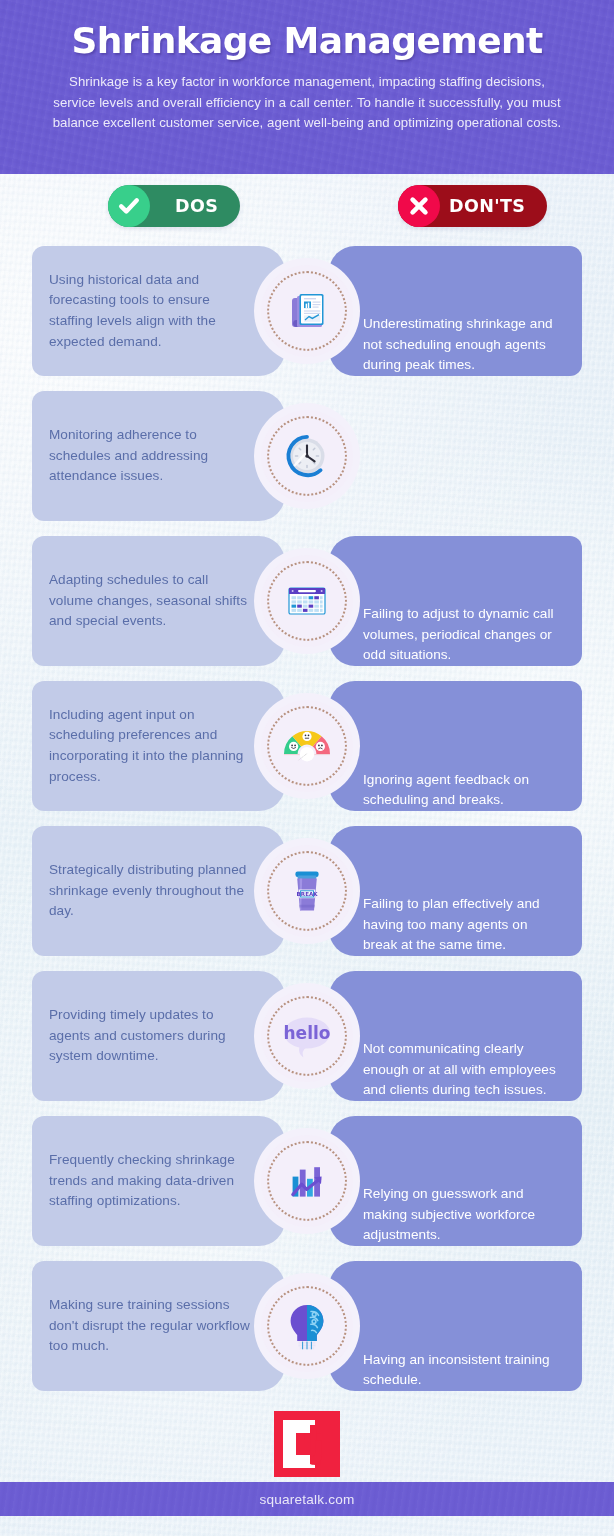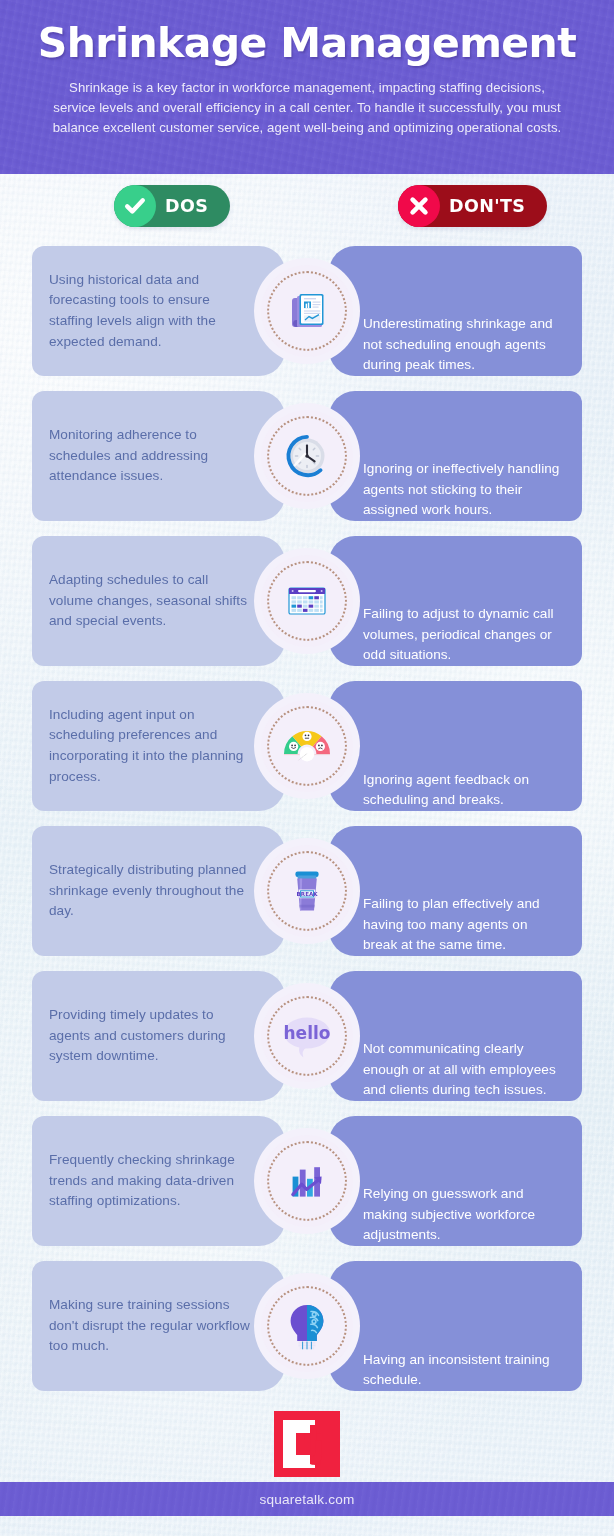--- a/index.html
+++ b/index.html
@@ -57,21 +57,21 @@
     inset: 0;
     opacity: .30;
     pointer-events: none;
     background-image:
       repeating-linear-gradient(100deg, rgba(255,255,255,0.10) 0px, rgba(255,255,255,0) 3px, rgba(40,20,110,0.10) 5px, rgba(255,255,255,0) 8px),
       repeating-linear-gradient(12deg, rgba(255,255,255,0.08) 0px, rgba(255,255,255,0) 4px, rgba(30,15,90,0.08) 6px, rgba(255,255,255,0) 9px);
   }
   .header-title {
     position: relative;
     z-index: 2;
-    font-size: 41px;
+    font-size: 36px;
     line-height: 1.04;
     font-weight: 700;
     color: #ffffff;
     letter-spacing: -0.6px;
     text-shadow: 1.5px 2px 2px rgba(52,33,120,0.35);
     padding-top: 6px;
     font-family: "DejaVu Sans", sans-serif;
   }
   .header-sub {
     position: relative;
@@ -93,21 +93,21 @@
   .badge {
     position: absolute;
     top: 11px;
     display: flex;
     align-items: center;
     height: 42px;
     border-radius: 21px;
     padding-right: 22px;
     box-shadow: 0 2px 4px rgba(60,70,120,0.13);
   }
-  .badge-dos   { left: 114px;  background: #2e8b62; }
+  .badge-dos   { left: 108px;  background: #2e8b62; gap: 16px; }
   .badge-donts { left: 398px; background: #9c0d1a; }
 
   .badge-icon {
     width: 42px; height: 42px;
     border-radius: 50%;
     display: flex; align-items: center; justify-content: center;
     flex: 0 0 auto;
     margin-right: 9px;
   }
   .badge-dos   .badge-icon { background: #38cf8b; }
@@ -305,23 +305,20 @@
             <line x1="33.3" y1="33.3" x2="34.8" y2="34.8"></line>
             <line x1="19.2" y1="34.8" x2="20.7" y2="33.3"></line>
             <line x1="33.3" y1="20.7" x2="34.8" y2="19.2"></line>
           </g>
           <path d="M27 7.8 A19.2 19.2 0 1 0 40.6 41.2" fill="none" stroke="#1a7fd4" stroke-width="3.8" stroke-linecap="round"></path>
           <path d="M27 27 L27 16.6" stroke="#2b2b38" stroke-width="2.1" stroke-linecap="round"></path>
           <path d="M27 27 L34.6 32.4" stroke="#2b2b38" stroke-width="2.1" stroke-linecap="round"></path>
           <circle cx="27" cy="27" r="1.8" fill="#2b2b38"></circle>
           <path d="M25 25 L15 36" stroke="#ffffff" stroke-width="2.6" stroke-linecap="round" opacity=".85"></path>
         </svg>
-      </div>
-      <div class="card card-dont">
-        <div class="card-text">Ignoring or ineffectively handling agents not sticking to their assigned work hours.</div>
       </div>
     </div>
 
     <div class="row">
       <div class="card card-do">
         <div class="card-text">Adapting schedules to call volume changes, seasonal shifts and special events.</div>
       </div>
       <div class="medallion">
         <svg width="54" height="54" viewBox="0 0 54 54" aria-hidden="true">
           <rect x="9" y="14" width="36" height="26" rx="1.6" fill="#ffffff" stroke="#2196d6" stroke-width="1.2"></rect>

